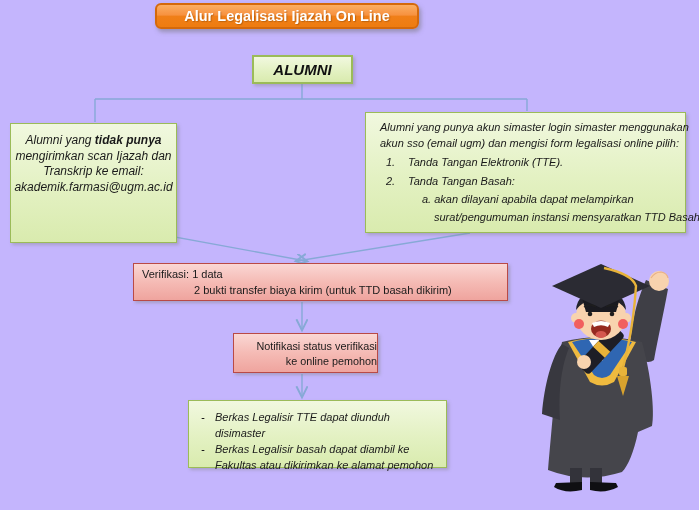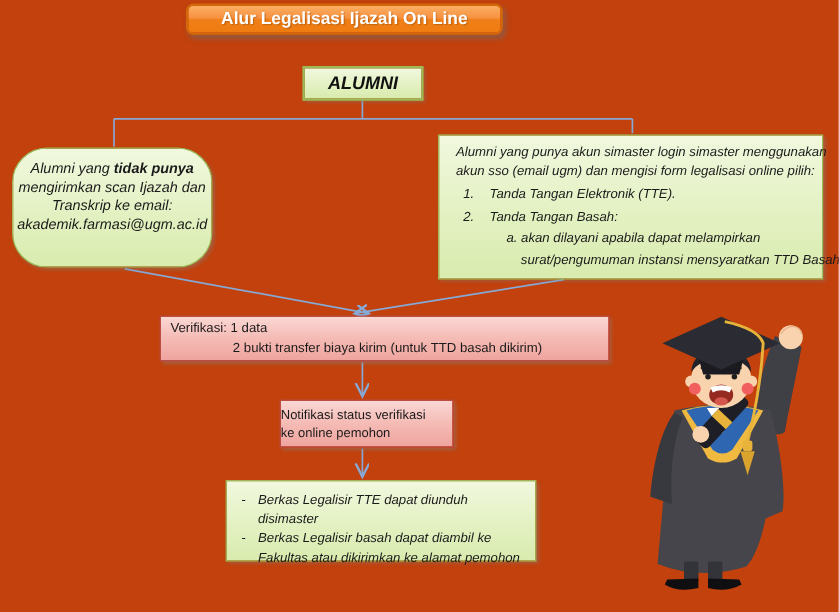--- a/index.html
+++ b/index.html
@@ -1,19 +1,19 @@
 <!DOCTYPE html>
 <html><head>
 <meta charset="utf-8">
 <style>
   * { margin:0; padding:0; box-sizing:border-box; }
   html,body { background:#ffffff; }
   body { font-family:"Liberation Sans", sans-serif; color:#1a1a1a; }
   .canvas {
-    position:relative; width:699px; height:510px; background:#c2410c;
+    position:relative; width:699px; height:510px; background:#c4b5fd;
     overflow:hidden;
   }
   .connectors { position:absolute; left:0; top:0; width:699px; height:510px; pointer-events:none; }
 
   .node { position:absolute; }
 
   
   .banner {
     left:155px; top:3px; width:264px; height:26px;
     background:linear-gradient(180deg,#FBAE63 0%,#F79240 45%,#F07F18 52%,#EE7C10 100%);
@@ -30,24 +30,23 @@
     border:1.5px solid #9BBB59;
     box-shadow:2px 2px 3px rgba(130,130,130,.4);
     font-style:italic;
   }
   .alumni {
     left:252px; top:55px; width:101px; height:29px;
     border-width:2px; font-weight:bold; font-size:15px;
     text-align:center; line-height:25px; color:#111;
   }
   .no-acct {
-    left:10px; top:123px; width:167px; height:100px;
+    left:10px; top:123px; width:167px; height:120px;
     font-size:12px; line-height:15.6px; text-align:center;
     padding-top:9px;
-    border-radius:29px;
   }
   .no-acct div { white-space:nowrap; }
   .has-acct {
     left:365px; top:112px; width:321px; height:121px;
     font-size:11px; line-height:16px; padding:6px 14px;
   }
   .has-acct div { white-space:nowrap; }
   .rc { text-align:center; }
   .rnum { display:flex; margin-top:3px; }
   .rnum span:first-child { flex:0 0 28px; padding-left:6px; }
@@ -61,21 +60,21 @@
     box-shadow:2px 2px 3px rgba(130,130,130,.45);
   }
   .verify {
     left:133px; top:263px; width:375px; height:38px;
     font-size:11px; line-height:15.5px; padding:3px 8px;
   }
   .verify div { white-space:nowrap; }
   .vind { padding-left:52px; }
   .notify {
     left:233px; top:333px; width:145px; height:40px;
-    font-size:10.8px; line-height:15px; text-align:left; padding-top:5px;
+    font-size:10.8px; line-height:15px; text-align:right; padding-top:5px;
   }
   .notify div { white-space:nowrap; }
 
   
   .result {
     left:188px; top:400px; width:259px; height:68px;
     font-size:11px; line-height:16px; padding:8px 8px 8px 6px;
   }
   .bullet { display:flex; }
   .bullet span:first-child { flex:0 0 20px; padding-left:6px; }

